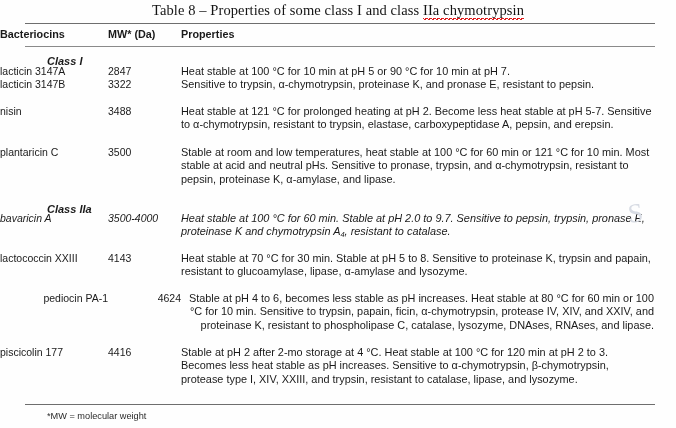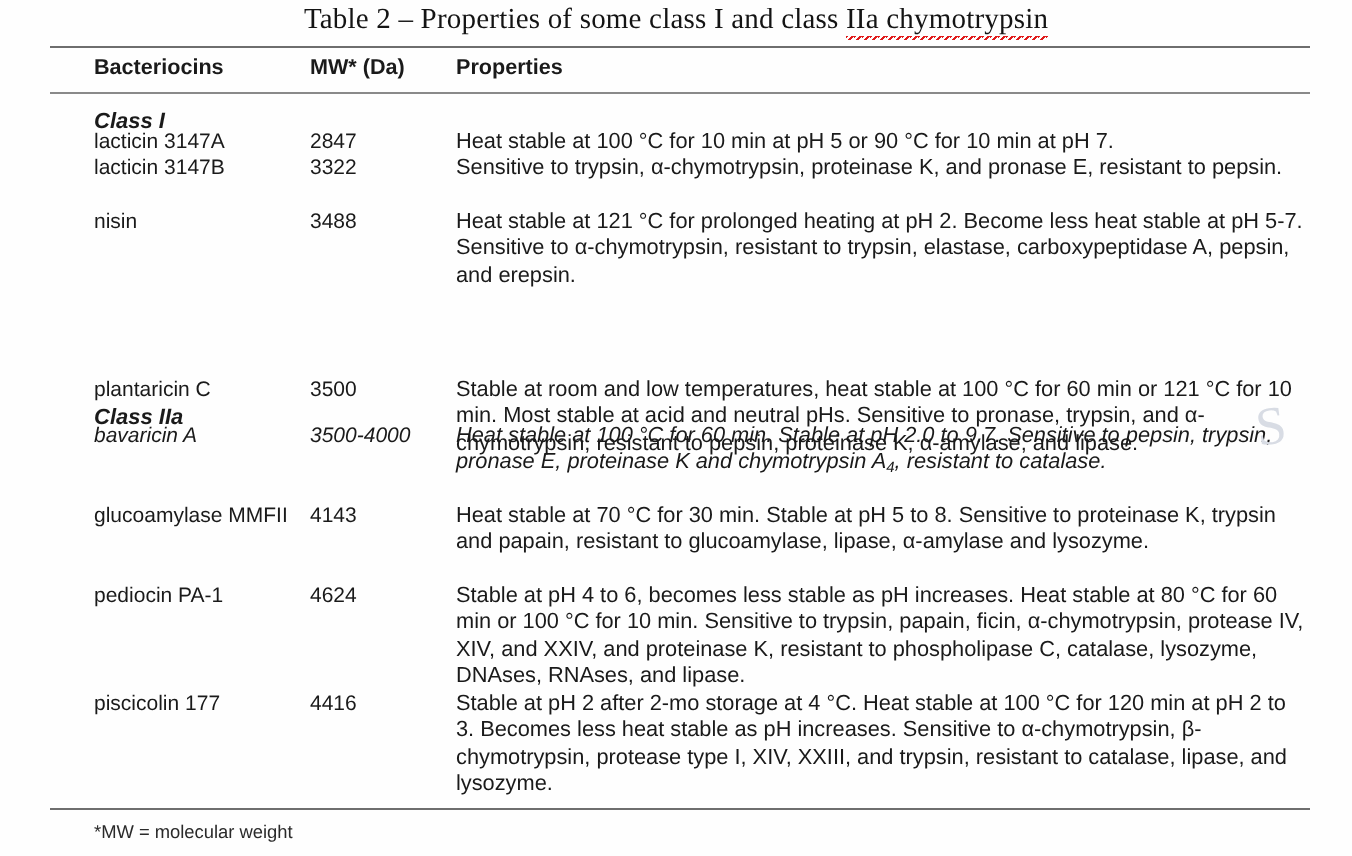--- a/index.html
+++ b/index.html
@@ -58,21 +58,20 @@
     height: 1px;
     background: #6e6e6e;
   }
   .rule.top      { top: 23px; }
   .rule.header   { top: 46px;  background: #8a8a8a; }
   .rule.bottom   { top: 404px; }
   .row {
     position: relative;
     display: flex;
     align-items: flex-start;
-    padding-left: 47px;
   }
   .col-name {
     width: 108px;
     flex: 0 0 108px;
     font-size: 10.5px;
     line-height: 13.4px;
   }
   .col-mw {
     width: 73px;
     flex: 0 0 73px;
@@ -151,21 +150,21 @@
     position: relative;
     top: 2px;
   }
 </style>
 </head>
 <body>
 
 <div class="page">
 
   <div class="title-wrap">
-    <span class="title"><span>Table 2 – Properties of some class I and class </span><span class="misspell">IIa chymotrypsin</span></span>
+    <span class="title"><span>Table 8 – Properties of some class I and class </span><span class="misspell">IIa chymotrypsin</span></span>
   </div>
 
   <div class="rule top"></div>
   <div class="rule header"></div>
   <div class="rule bottom"></div>
 
   <div class="header-row">
     <div class="row">
       <div class="col-name">Bacteriocins</div>
       <div class="col-mw">MW* (Da)</div>
@@ -194,21 +193,21 @@
   </div>
 
   <div class="data-row" style="top:105px;">
     <div class="row">
       <div class="col-name">nisin</div>
       <div class="col-mw">3488</div>
       <div class="col-props">Heat stable at 121 °C for prolonged heating at pH 2. Become less heat stable at pH 5-7. Sensitive to α-chymotrypsin, resistant to trypsin, elastase, carboxypeptidase A, pepsin, and erepsin.</div>
     </div>
   </div>
 
-  <div class="data-row" style="top:146px;margin-top:43px;">
+  <div class="data-row" style="top:146px;">
     <div class="row">
       <div class="col-name">plantaricin C</div>
       <div class="col-mw">3500</div>
       <div class="col-props">Stable at room and low temperatures, heat stable at 100 °C for 60 min or 121 °C for 10 min. Most stable at acid and neutral pHs. Sensitive to pronase, trypsin, and α-chymotrypsin, resistant to pepsin, proteinase K, α-amylase, and lipase.</div>
     </div>
   </div>
 
   <div class="section-row" style="top:199px;">
     <span class="section-label">Class IIa</span>
   </div>
@@ -216,27 +215,27 @@
   <div class="data-row" style="top:212px;font-style:italic;">
     <div class="row">
       <div class="col-name">bavaricin A</div>
       <div class="col-mw">3500-4000</div>
       <div class="col-props"><span>Heat stable at 100 °C for 60 min. Stable at pH 2.0 to 9.7. Sensitive to pepsin, trypsin, pronase E, proteinase K and chymotrypsin A</span><sub>4</sub><span>, resistant to catalase.</span></div>
     </div>
   </div>
 
   <div class="data-row" style="top:252px;">
     <div class="row">
-      <div class="col-name">glucoamylase MMFII</div>
+      <div class="col-name">lactococcin XXIII</div>
       <div class="col-mw">4143</div>
       <div class="col-props">Heat stable at 70 °C for 30 min. Stable at pH 5 to 8. Sensitive to proteinase K, trypsin and papain, resistant to glucoamylase, lipase, α-amylase and lysozyme.</div>
     </div>
   </div>
 
-  <div class="data-row" style="top:292px;">
+  <div class="data-row" style="top:292px;text-align:right;">
     <div class="row">
       <div class="col-name">pediocin  PA-1</div>
       <div class="col-mw">4624</div>
       <div class="col-props">Stable at pH 4 to 6, becomes less stable as pH increases. Heat stable at 80 °C for 60 min or 100 °C for 10 min. Sensitive to trypsin, papain, ficin, α-chymotrypsin, protease IV, XIV, and XXIV, and proteinase K, resistant to phospholipase C, catalase, lysozyme, DNAses, RNAses, and lipase.</div>
     </div>
   </div>
 
   <div class="data-row" style="top:346px;">
     <div class="row">
       <div class="col-name">piscicolin 177</div>

